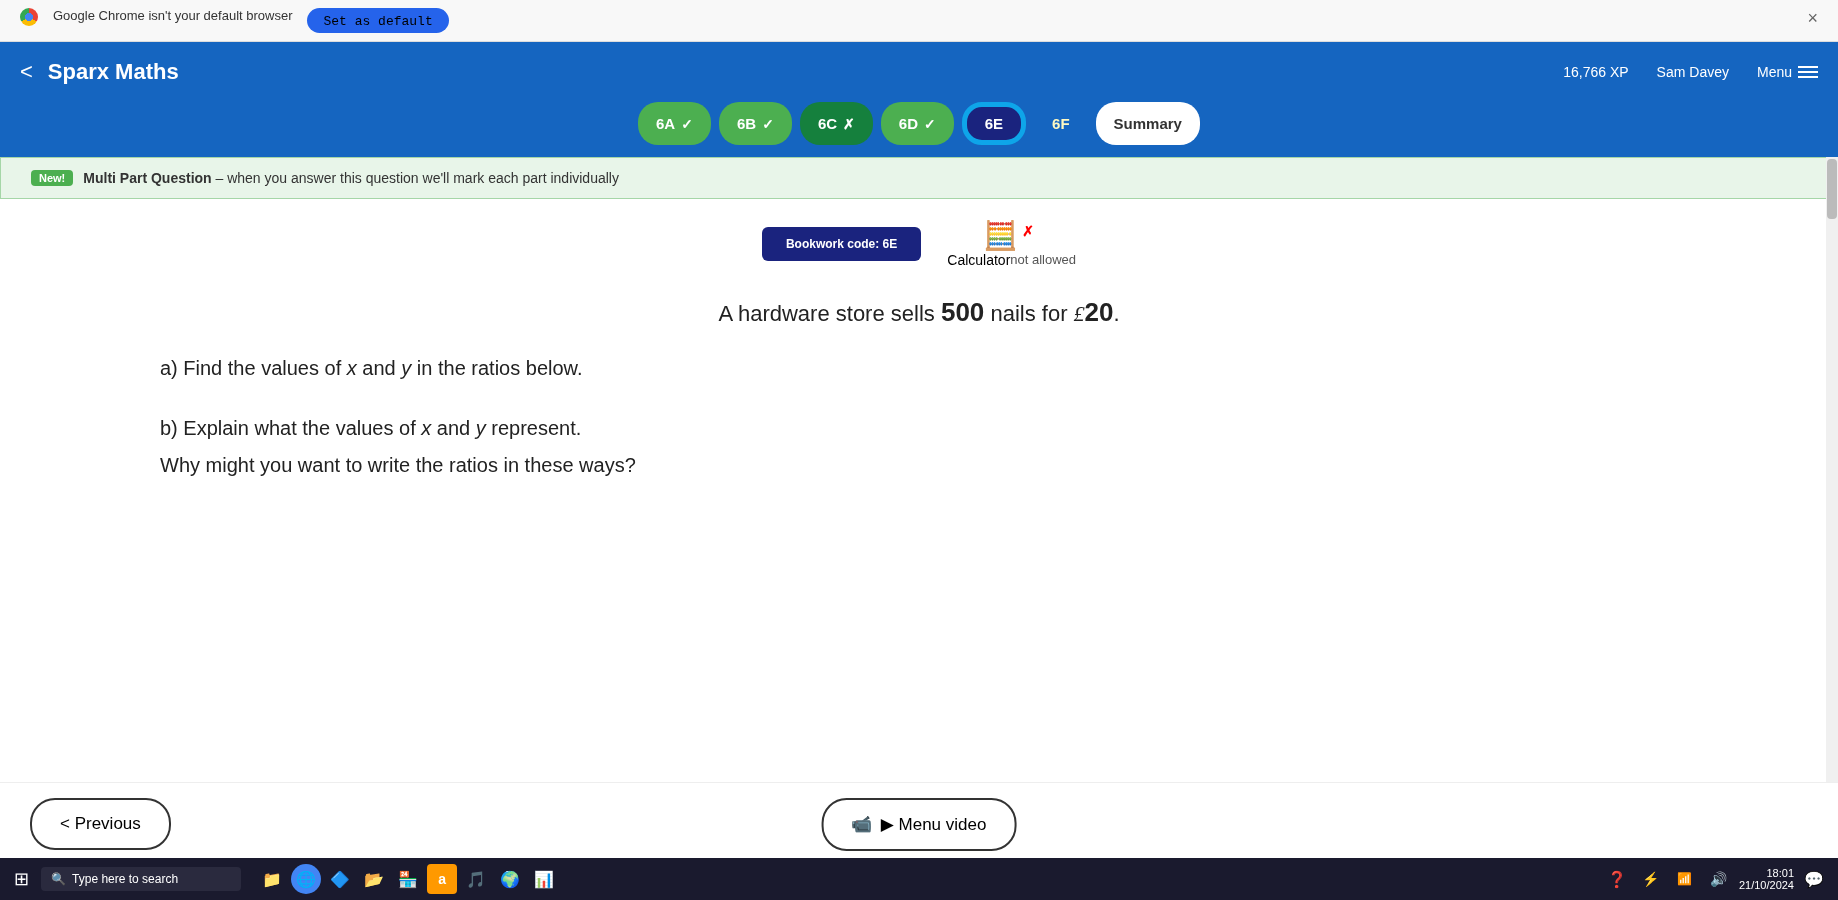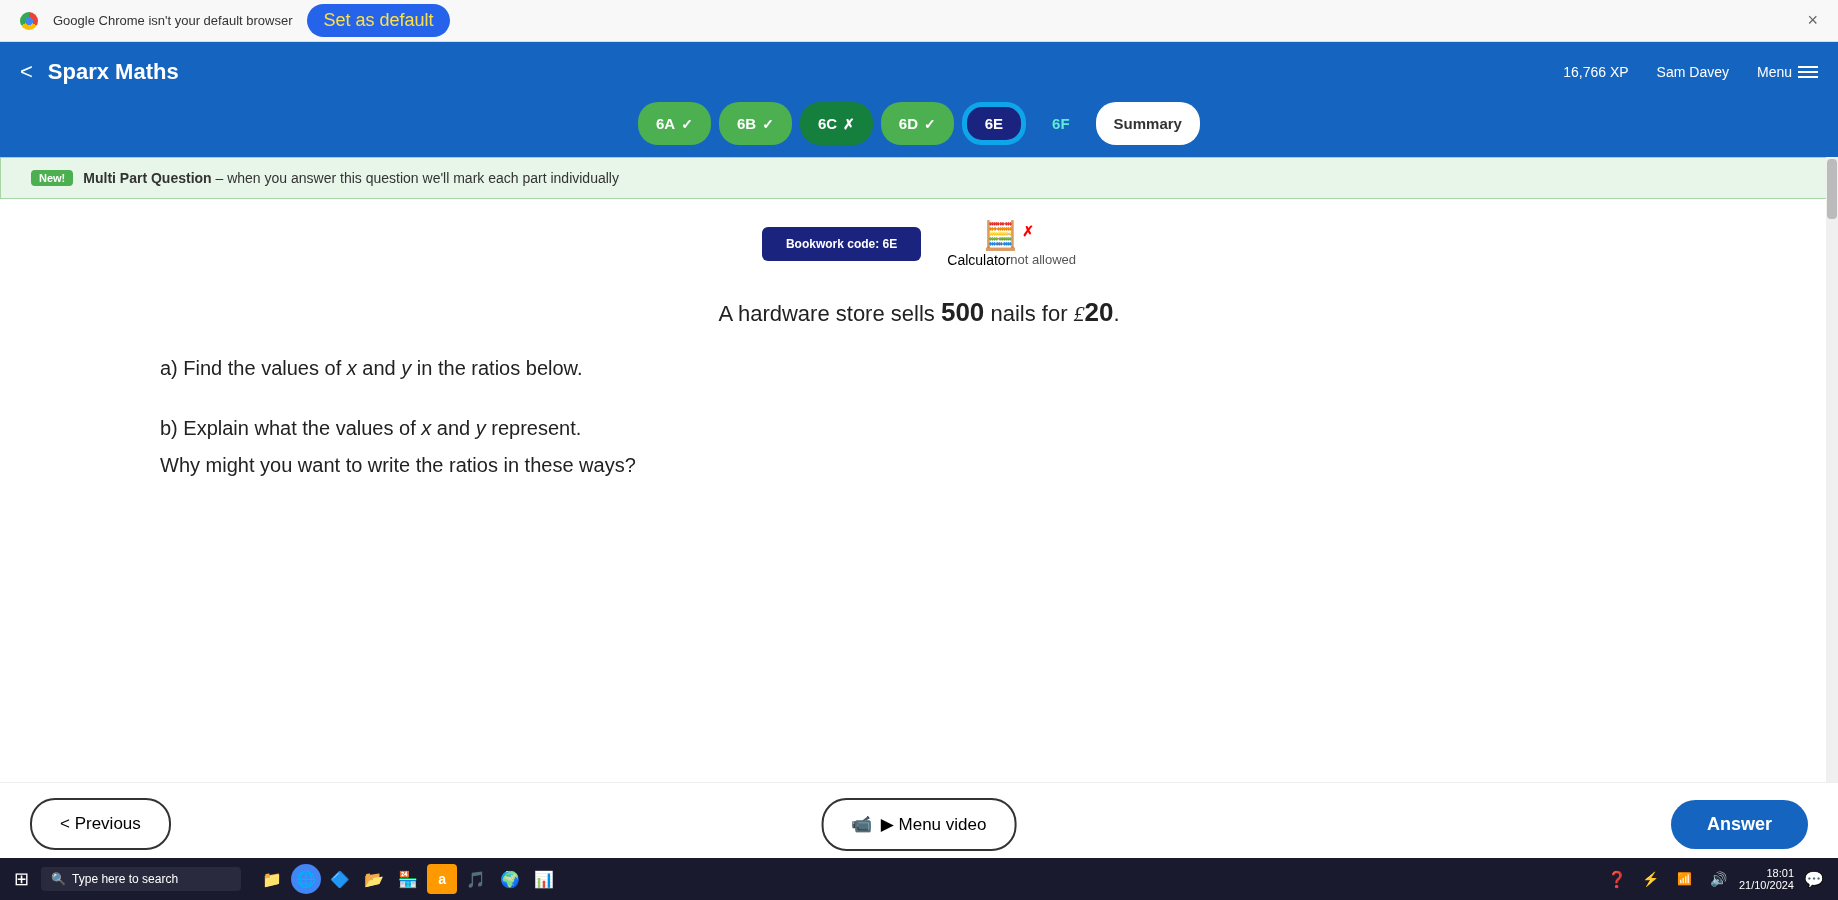--- a/index.html
+++ b/index.html
@@ -1,20 +1,20 @@
 <!DOCTYPE html>
 <html><head>
   <meta charset="utf-8">
   <style>
     * { margin: 0; padding: 0; box-sizing: border-box; }
     body { width: 1838px; height: 900px; background: #1a1a2e; font-family: Arial, sans-serif; overflow: hidden; position: relative; }
 
     
-    .notification-bar { background: #f8f8f8; border-bottom: 1px solid #ddd; padding: 8px 20px; display: flex; align-items: center; gap: 15px; font-size: 13px; color: #333; height: 42px; }
-    .set-default-btn { background: #2563eb; color: #fde047; border: none; border-radius: 20px; padding: 6px 16px; font-size: 18px; cursor: pointer; font-weight: 500; }
+    .notification-bar { background: #f8f8f8; border-bottom: 1px solid #ddd; padding: 8px 20px; display: flex; gap: 15px; font-size: 13px; color: #333; height: 42px; }
+    .set-default-btn { background: #2563eb; color: #000000; border: none; border-radius: 20px; padding: 6px 16px; font-size: 13px; cursor: pointer; font-weight: 500; font-family: Liberation Mono, monospace; }
     .close-x { margin-left: auto; cursor: pointer; font-size: 18px; color: #666; }
     .chrome-icon { width: 18px; height: 18px; background: radial-gradient(circle, #4285f4 30%, transparent 30%), conic-gradient(#ea4335 0deg 120deg, #fbbc04 120deg 240deg, #34a853 240deg 360deg); border-radius: 50%; }
 
     
     .app-container { background: white; width: 100%; height: calc(900px - 42px - 35px); display: flex; flex-direction: column; }
 
     
     .app-header { background: #1565c0; color: white; padding: 0 20px; display: flex; align-items: center; height: 60px; }
     .back-arrow { color: white; font-size: 22px; margin-right: 15px; cursor: pointer; }
     .app-title { font-size: 22px; font-weight: bold; color: white; flex: 1; }
@@ -24,21 +24,21 @@
     .menu-btn { color: white; font-weight: 500; cursor: pointer; display: flex; align-items: center; gap: 6px; }
     .hamburger { display: flex; flex-direction: column; gap: 3px; }
     .hamburger span { width: 20px; height: 2px; background: white; display: block; }
 
     
     .tab-nav { background: #1565c0; padding: 0 20px 12px; display: flex; justify-content: center; gap: 8px; }
     .tab { border-radius: 20px; padding: 8px 18px; font-size: 15px; font-weight: 600; cursor: pointer; display: flex; align-items: center; gap: 6px; }
     .tab-green { background: #4caf50; color: white; }
     .tab-red { background: #15803d; color: white; }
     .tab-active { background: #1a237e; color: white; border: 5px solid #0ea5e9; }
-    .tab-inactive { background: transparent; color: #5eead4; align-items: center; }
+    .tab-inactive { background: transparent; color: #fef9c3; align-items: center; }
     .tab-check { font-size: 14px; }
 
     
     .content-area { flex: 1; background: white; padding: 0; overflow-y: auto; position: relative; }
 
     
     .new-banner { background: #e8f5e9; border: 1px solid #a5d6a7; padding: 12px 30px; margin: 0; display: flex; align-items: center; gap: 10px; }
     .new-badge { background: #4caf50; color: white; border-radius: 4px; padding: 2px 8px; font-size: 11px; font-weight: bold; }
     .banner-text { font-size: 14px; color: #333; }
 
@@ -183,21 +183,20 @@
       <div class="scrollbar-thumb"></div>
     </div>
   </div>
 
   <div class="bottom-bar">
     <button class="prev-btn">&lt; Previous</button>
     <button class="watch-btn">
       <span>📹</span>
       <span>▶  Menu video</span>
     </button>
-    <button class="answer-btn">Answer</button>
   </div>
 
 </div>
 
 <div class="taskbar" style="position:fixed; bottom:0; width:1838px; z-index:1000; background:#1a1a2e; height:42px;">
   <button class="taskbar-start">⊞</button>
   <div class="taskbar-search">
     <span>🔍</span>
     <span>Type here to search</span>
   </div>

